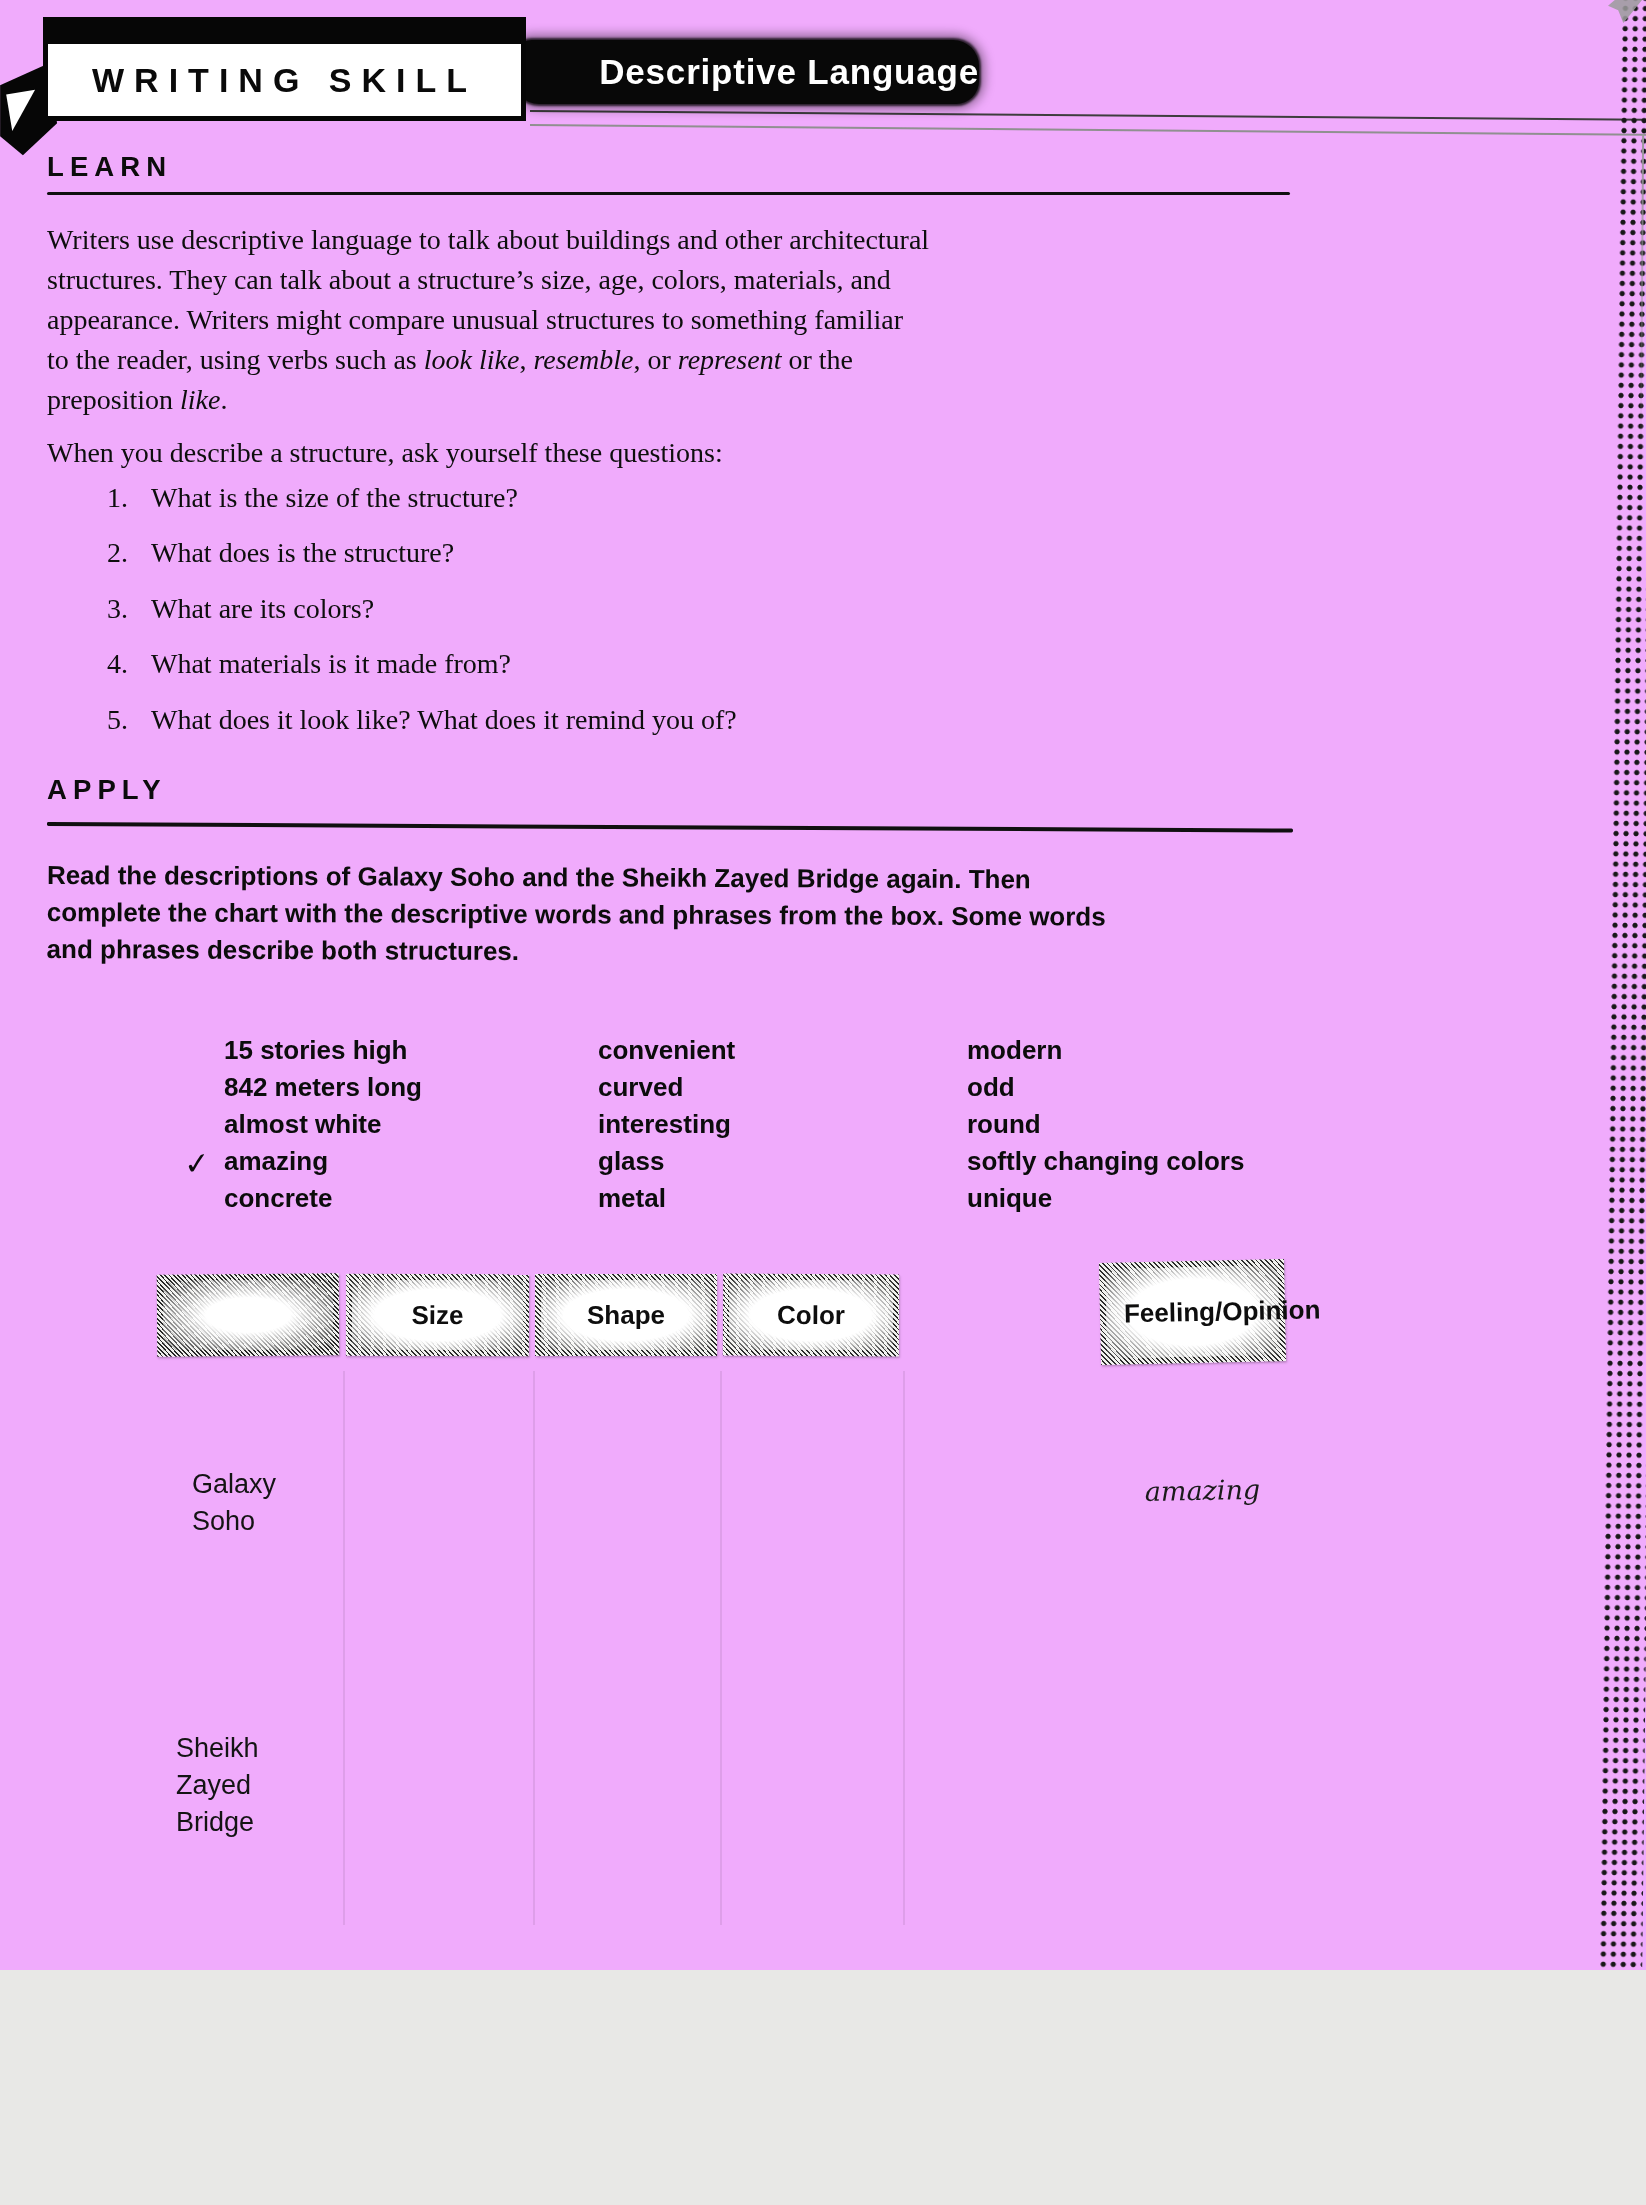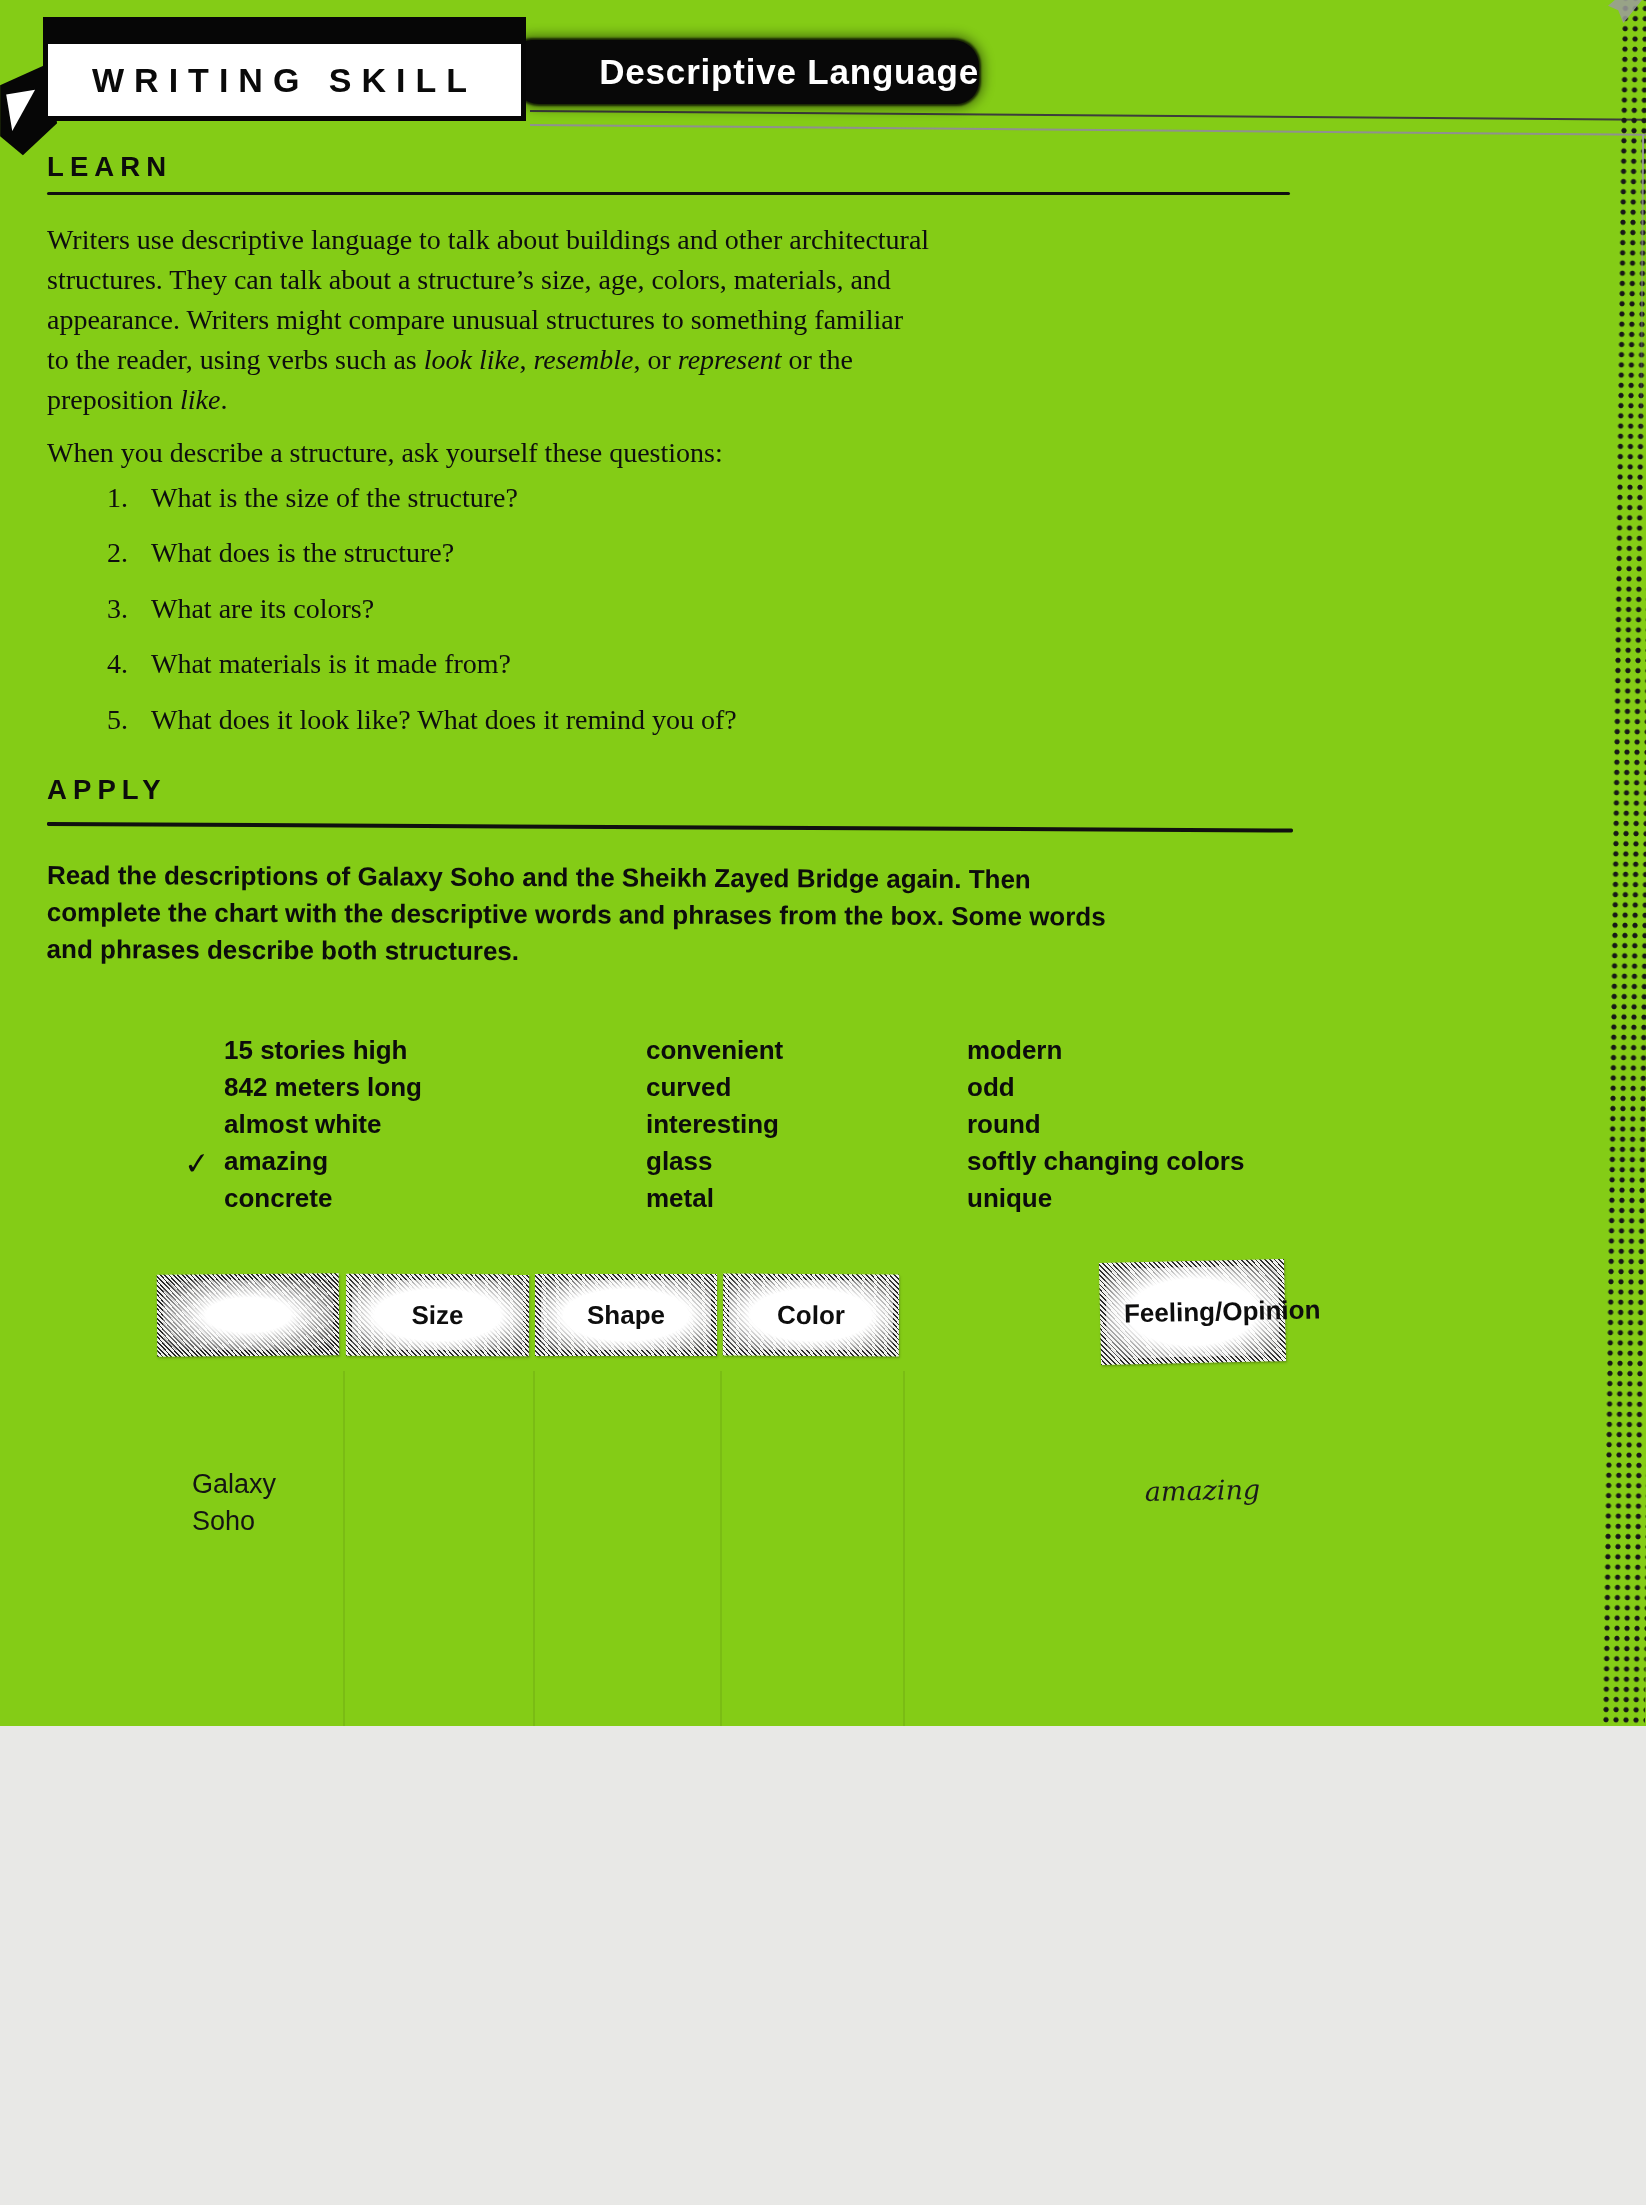--- a/index.html
+++ b/index.html
@@ -1,19 +1,19 @@
 <!DOCTYPE html>
 <html style="font-size:12.2px"><head>
 <meta charset="utf-8">
 <style>
   html,body { margin:0; padding:0; background:#e8e8e6; }
   .page {
     position:relative;
-    width:1646px; height:1726px;
-    background:#84cc16;
+    width:1646px; height:1970px;
+    background:#f0abfc;
     overflow:hidden;
     font-family:"Liberation Sans", sans-serif;
     color:#111;
   }
   .abs { position:absolute; }
 
   
   .ws-box {
     position:absolute; left:43px; top:17px; width:483px; height:104px;
     box-sizing:border-box;
@@ -65,21 +65,21 @@
   .apply-instr {
     left:47px; top:857px; width:1313px;
     font-weight:bold; font-size:26px; line-height:37px; white-space:pre-wrap;
     color:#0c0c0c;
     transform:rotate(0.25deg); transform-origin:left top;
   }
 
   
   .word-col { position:absolute; top:1032px; }
   .word-col-1 { left:224px; }
-  .word-col-2 { left:598px;margin-left:48px; }
+  .word-col-2 { left:598px; }
   .word-col-3 { left:967px; }
   .word-line { position:relative; font-weight:bold; font-size:26px; line-height:37px; color:#0c0c0c; white-space:nowrap; }
   .check {
     position:absolute; left:-40px; top:1.5px;
     font-weight:normal; font-size:31px; color:#0c0c0c;
     transform:rotate(-4deg);
   }
 
   
   .hcell {

